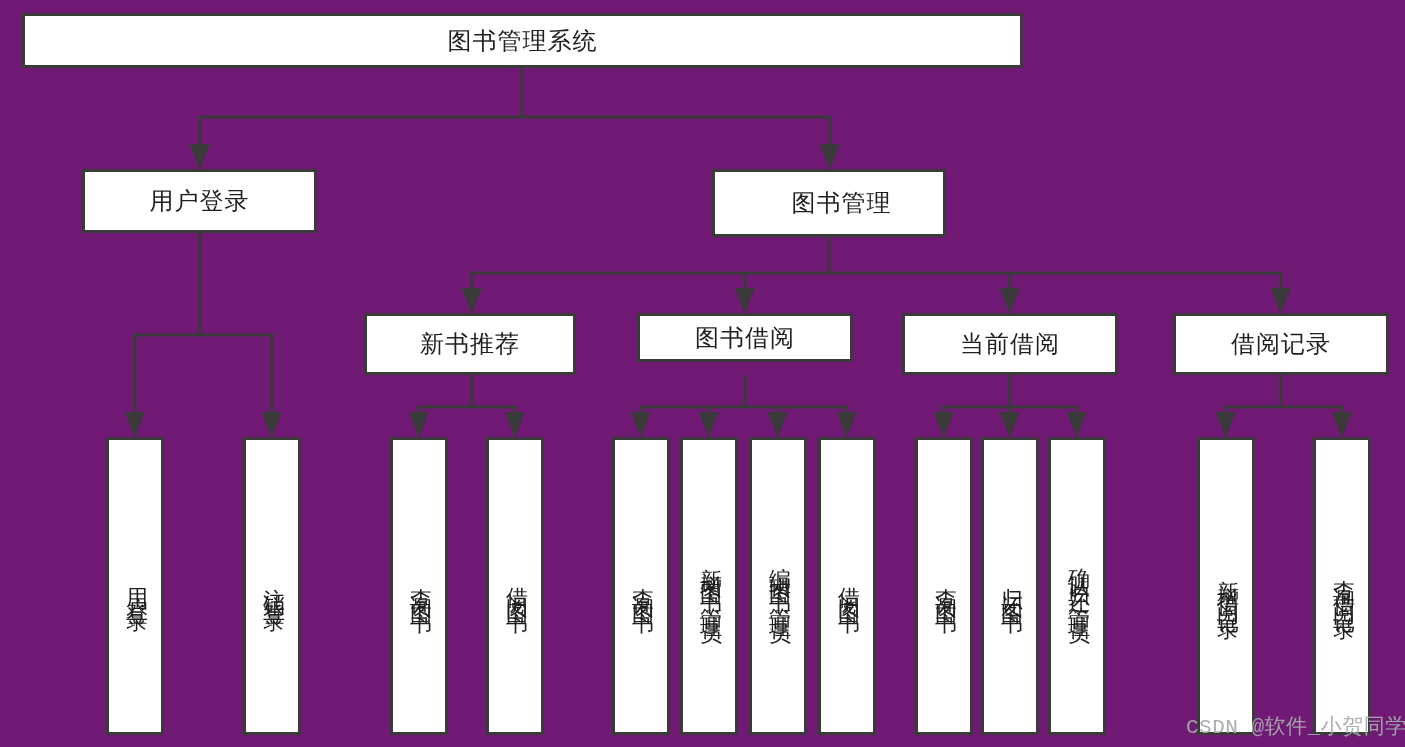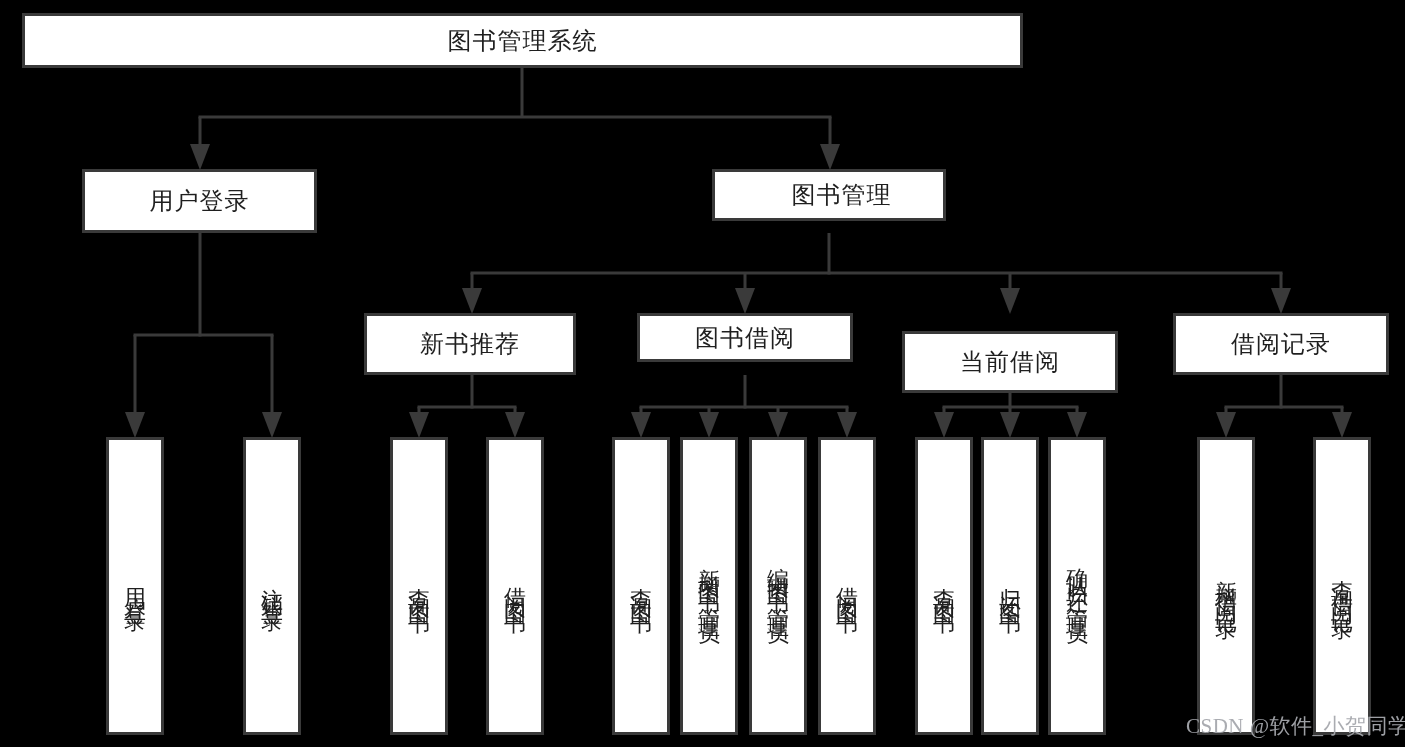--- a/index.html
+++ b/index.html
@@ -4,23 +4,23 @@
 <style>
   html, body {
     margin: 0;
     padding: 0;
     background: #ffffff;
   }
   #stage {
     position: relative;
     width: 1405px;
     height: 747px;
-    background: #000000;
+    background: #701a75;
     overflow: hidden;
-    font-family: Liberation Serif, serif;
+    font-family: Liberation Mono, monospace;
   }
   #connectors {
     position: absolute;
     left: 0;
     top: 0;
     width: 1405px;
     height: 747px;
     z-index: 1;
   }
   .box {
@@ -145,25 +145,25 @@
       <polygon points="1000,412 1020,412 1010,438"></polygon>
       <polygon points="1067,412 1087,412 1077,438"></polygon>
       <polygon points="1216,412 1236,412 1226,438"></polygon>
       <polygon points="1332,412 1352,412 1342,438"></polygon>
     </g>
   </svg>
 
   <div class="box hbox" style="left:22px; top:13px; width:1001px; height:55px;">图书管理系统</div>
 
   <div class="box hbox" style="left:82px; top:169px; width:235px; height:64px;">用户登录</div>
-  <div class="box hbox" style="left:712px; top:169px; width:234px; height:52px;padding-left:25px;">图书管理</div>
+  <div class="box hbox" style="left:712px; top:169px; width:234px; height:68px;padding-left:25px;">图书管理</div>
 
   <div class="box hbox" style="left:364px; top:313px; width:212px; height:62px;">新书推荐</div>
   <div class="box hbox" style="left:637px; top:313px; width:216px; height:49px;">图书借阅</div>
-  <div class="box hbox" style="left:902px; top:331px; width:216px; height:62px;">当前借阅</div>
+  <div class="box hbox" style="left:902px; top:313px; width:216px; height:62px;">当前借阅</div>
   <div class="box hbox" style="left:1173px; top:313px; width:216px; height:62px;">借阅记录</div>
 
   <div class="box vbox" style="left:106px;">用户登录</div>
   <div class="box vbox" style="left:243px;">注销登录</div>
 
   <div class="box vbox" style="left:390px;">查询图书</div>
   <div class="box vbox" style="left:486px;">借阅图书</div>
 
   <div class="box vbox" style="left:612px;">查询图书</div>
   <div class="box vbox" style="left:680px;">新增图书（管理员）</div>

